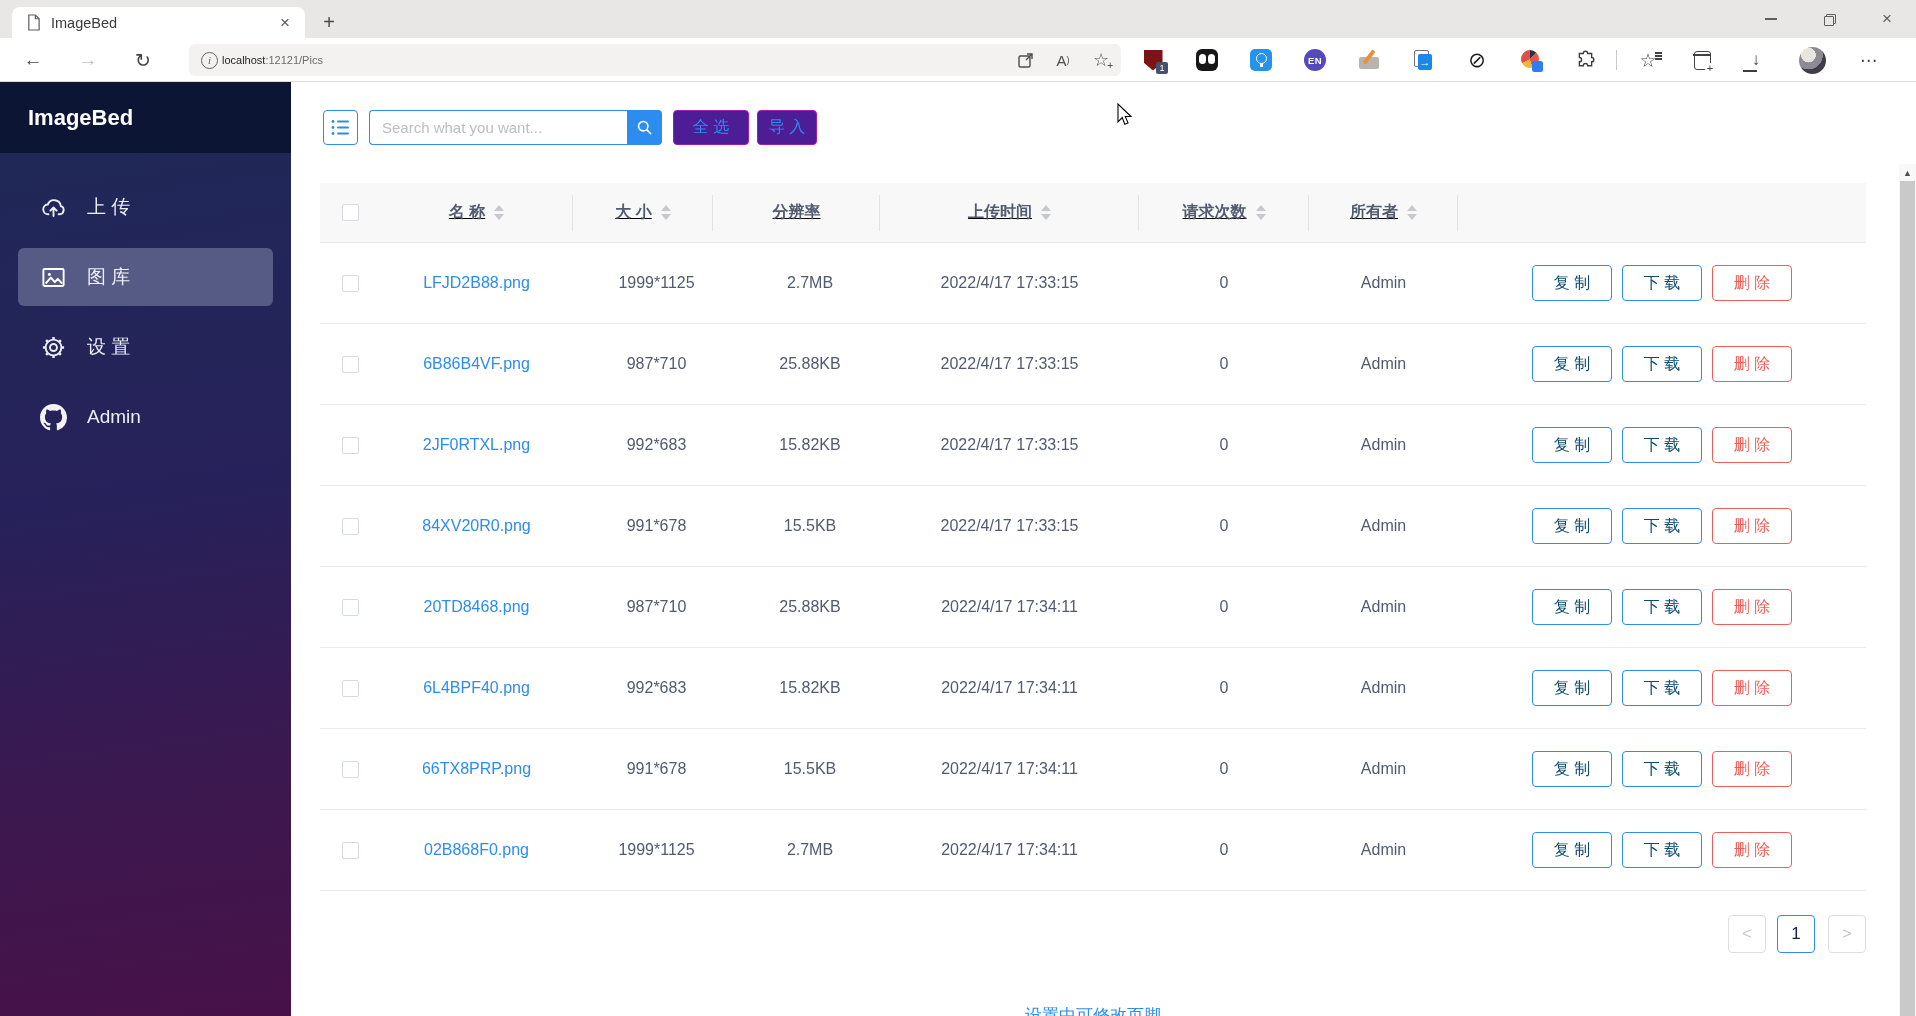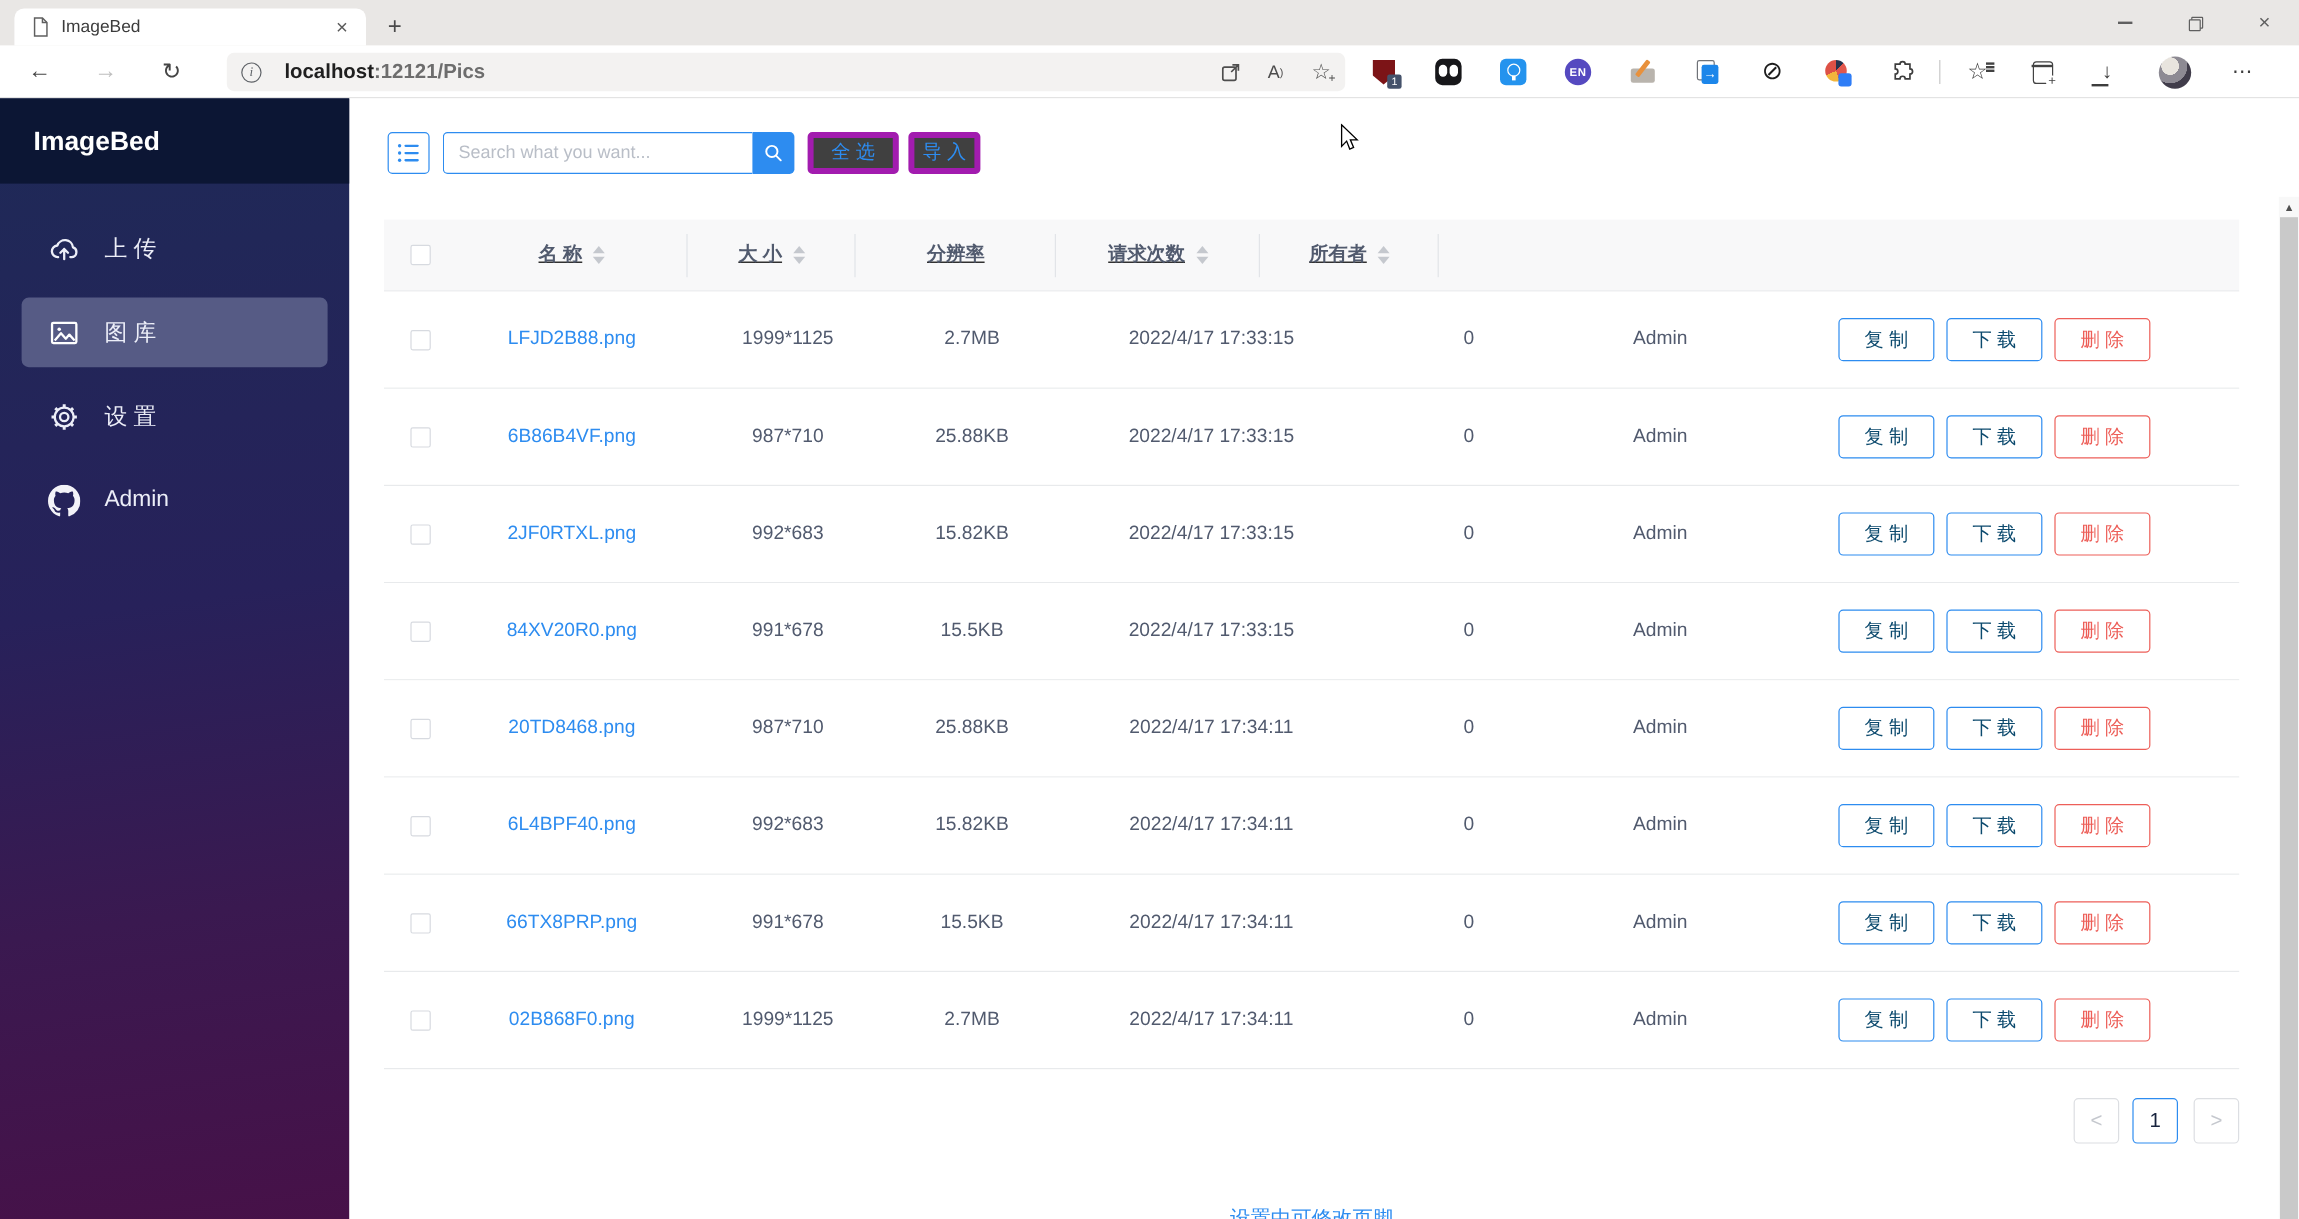--- a/index.html
+++ b/index.html
@@ -28,21 +28,21 @@
 
   
   .navbar { position:absolute; left:0; top:38px; width:1916px; height:44px; background:#fff;
     border-bottom:1px solid #dcdcdc; }
   .nav-glyph { position:absolute; top:0; height:44px; width:30px; display:flex; align-items:center;
     justify-content:center; font-size:19px; color:#454545; }
   .addressbar { position:absolute; left:189px; top:6px; width:932px; height:32px; background:#f3f2f1;
     border-radius:6px; display:flex; align-items:center; padding:0 10px 0 12px; }
   .info-badge { width:17px; height:17px; border:1.2px solid #5f6368; border-radius:50%;
     color:#5f6368; font-size:11px; display:flex; align-items:center; justify-content:center; font-style:italic; font-family:"Liberation Serif",serif;}
-  .url { font-size:17px; margin-left:19px; color:#1f1f1f;font-weight:bold; }
+  .url { font-size:11px; margin-left:4px; color:#1f1f1f; }
   .url .path { color:#6d6d6d; }
   .addr-icons { margin-left:auto; display:flex; align-items:center; gap:18px; }
   .addr-icon { width:20px; height:20px; display:flex; align-items:center; justify-content:center; color:#4d4d4d; position:relative; }
   .readaloud { font-size:15px; color:#4d4d4d; }
   .readaloud sup { font-size:9px; }
   .star-glyph { font-size:18px; color:#4d4d4d; }
   .star-plus { position:absolute; right:-2px; bottom:-1px; font-size:10px; color:#4d4d4d; }
 
   .ext-strip { position:absolute; left:1142px; top:6px; height:32px; display:flex; align-items:center; gap:32px; }
   .ext { width:22px; height:22px; position:relative; display:flex; align-items:center; justify-content:center; }
@@ -108,21 +108,21 @@
   
   .list-btn { position:absolute; left:32px; top:28px; width:35px; height:35px; border:1px solid #2d8cf0;
     border-radius:4px; background:#fff; display:flex; align-items:center; justify-content:center; }
   .search-wrap { position:absolute; left:78px; top:28px; width:293px; height:35px; display:flex; }
   .search-input { width:258px; height:35px; border:1px solid #2d8cf0; border-right:none;
     border-radius:4px 0 0 4px; padding:0 12px; font-size:15px; color:#333; outline:none;
     font-family:"Liberation Sans","DejaVu Sans",sans-serif; }
   .search-input::placeholder { color:#b9bec7; }
   .search-btn { width:35px; height:35px; background:#2d8cf0; border:none; border-radius:0 4px 4px 0;
     display:flex; align-items:center; justify-content:center; }
-  .tool-btn { position:absolute; top:28px; height:35px; background:#404040; border:5px solid #a21caf;
+  .tool-btn { position:absolute; top:28px; height:35px; background:#4c1d95; border:1px solid #a21caf;
     border-radius:4px; color:#2d8cf0; font-size:16px; display:flex; align-items:center; justify-content:center;
     white-space:pre; font-family:inherit; }
   .btn-selectall { left:382px; width:76px; }
   .btn-import { left:466px; width:60px; }
 
   
   .table { position:absolute; left:29px; top:101px; width:1546px; }
   .thead { display:flex; height:60px; background:#f8f8f9; border-bottom:1px solid #e8eaec; align-items:center;text-decoration:underline; }
   .th { display:flex; align-items:center; justify-content:center; height:100%; color:#515a6e;
     font-size:16px; font-weight:600; position:relative; white-space:pre; }
@@ -312,20 +312,21 @@
       </div>
       <button class="tool-btn btn-selectall">全 选</button>
       <button class="tool-btn btn-import">导 入</button>
 
       <div class="table">
         <div class="thead" id="thead">
             <div class="th" style="width: 60px;"><span class="checkbox"></span></div>
             <div class="th divided" style="width: 193px;"><span>名 称</span><span class="caret-group"><span class="caret-up"></span><span class="caret-down"></span></span></div>
             <div class="th divided" style="width: 140px;"><span>大 小</span><span class="caret-group"><span class="caret-up"></span><span class="caret-down"></span></span></div>
             <div class="th divided" style="width: 167px;"><span>分辨率</span></div>
+            <div class="th divided" style="width: 259px;"><span>上传时间</span><span class="caret-group"><span class="caret-up"></span><span class="caret-down"></span></span></div>
             <div class="th divided" style="width: 170px;"><span>请求次数</span><span class="caret-group"><span class="caret-up"></span><span class="caret-down"></span></span></div>
             <div class="th divided" style="width: 149px;"><span>所有者</span><span class="caret-group"><span class="caret-up"></span><span class="caret-down"></span></span></div>
             <div class="th" style="width: 408px;"></div>
           </div>
         <div id="tbody">
             <div class="tr">
               <div class="td" style="width: 60px;">
                 <span class="checkbox"></span>
               </div>
               <div class="td" style="width: 193px;">

